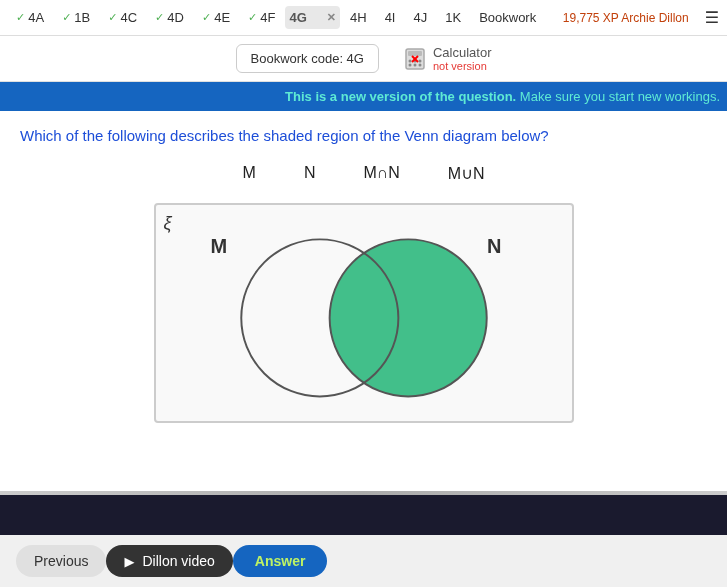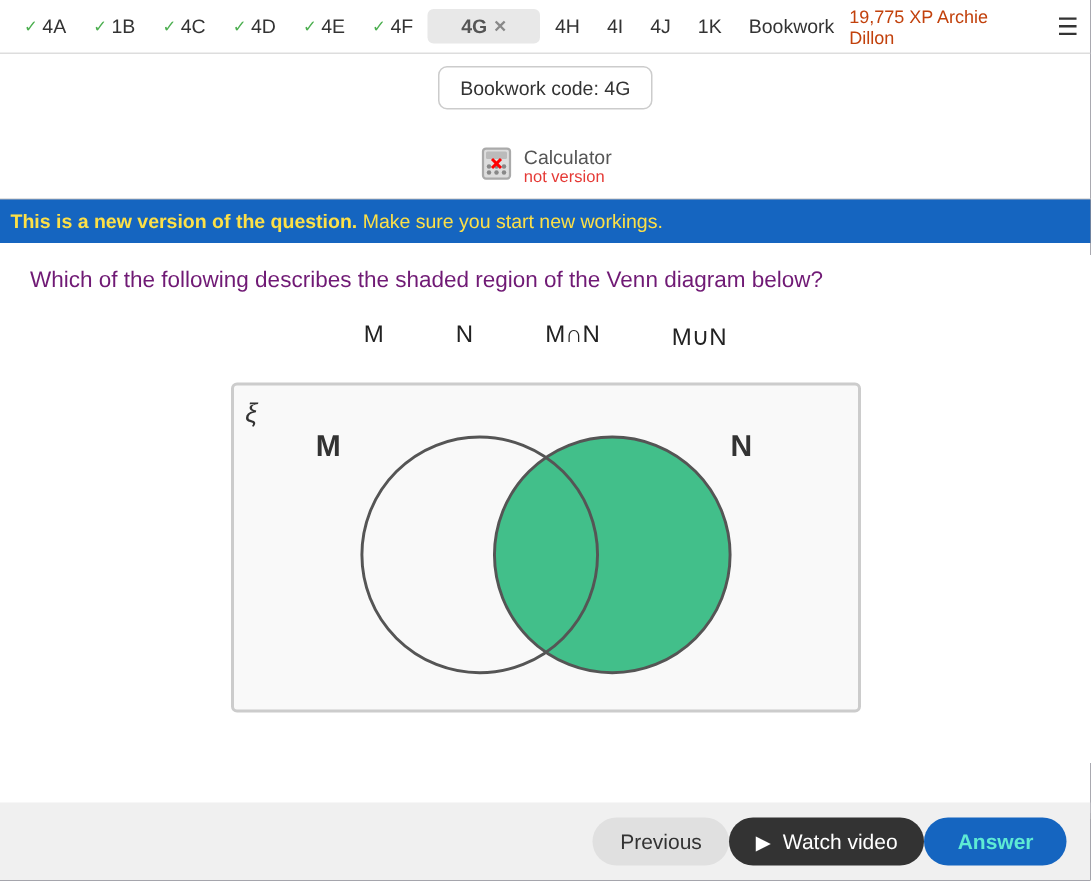--- a/index.html
+++ b/index.html
@@ -33,24 +33,24 @@
       cursor: pointer;
       color: #333;
     }
     .nav-tab .check {
       color: #4caf50;
       font-size: 11px;
     }
     .nav-tab-4g {
       background: #e8e8e8;
       border-radius: 4px;
-      padding: 4px 22px;
-      display: flex;
-      align-items: center;
-      gap: 4px;
+      padding: 4px 4px;
+      display: flex;
+      align-items: center;
+      gap: 20px;
       font-size: 13px;
       font-weight: 600;
       color: #555;
     }
     .nav-tab-4g .x-icon {
       color: #888;
       font-size: 11px;
     }
     .nav-right {
       margin-left: auto;
@@ -71,58 +71,58 @@
 
     
     .bookwork-row {
       background: #fff;
       display: flex;
       align-items: center;
       justify-content: center;
       gap: 24px;
       padding: 8px 16px;
       border-bottom: 1px solid #e0e0e0;
-      flex-direction: column;
     }
     .bookwork-code {
       border: 1px solid #ccc;
       border-radius: 6px;
       padding: 6px 14px;
       font-size: 13px;
       color: #333;
     }
     .calculator-badge {
       display: flex;
+      align-items: center;
       gap: 6px;
       font-size: 13px;
       color: #555;
     }
 
     
     .new-version-banner {
       background: #1565c0;
-      color: #fde047;
-      text-align: left;
+      color: #5eead4;
+      text-align: right;
       padding: 7px;
       font-size: 13px;
     }
     .new-version-banner strong {
       font-weight: 700;
     }
 
     
     .main-content {
       background: #fff;
       padding: 16px 20px;
       min-height: 380px;
     }
 
     .question-text {
       font-size: 15px;
-      color: #701a75;
+      color: #1d4ed8;
       margin-bottom: 16px;
     }
 
     
     .answer-options {
       display: flex;
       justify-content: center;
       gap: 32px;
       margin-bottom: 16px;
       font-size: 16px;
@@ -176,21 +176,21 @@
       left: 0;
       width: 100%;
       height: 100%;
     }
 
     
     .bottom-bar {
       background: #f0f0f0;
       display: flex;
       align-items: center;
-      justify-content: flex-end;
+      justify-content: flex-start;
       padding: 10px 16px;
       position: absolute;
       bottom: 0;
       left: 0;
       right: 0;
       height: 52px;
     }
     .btn-previous {
       background: #e0e0e0;
       border: none;
@@ -207,21 +207,21 @@
       border-radius: 20px;
       padding: 8px 18px;
       font-size: 14px;
       cursor: pointer;
       display: flex;
       align-items: center;
       gap: 8px;
     }
     .btn-answer {
       background: #1565c0;
-      color: #5eead4;
+      color: #bef264;
       border: none;
       border-radius: 20px;
       padding: 8px 22px;
       font-size: 14px;
       font-weight: 600;
       cursor: pointer;
     }
     .video-icon {
       font-size: 13px;
     }
@@ -365,19 +365,19 @@
 
 <div class="separator"></div>
 
 <div class="bottom-bar">
   <button class="btn-previous">
     <span>Previous</span>
   </button>
 
   <button class="btn-watch-video">
     <span class="video-icon">▶</span>
-    <span>Watch video</span>
+    <span>Dillon video</span>
   </button>
 
   <button class="btn-answer">
     <span>Answer</span>
   </button>
 </div>
 
 </body></html>

